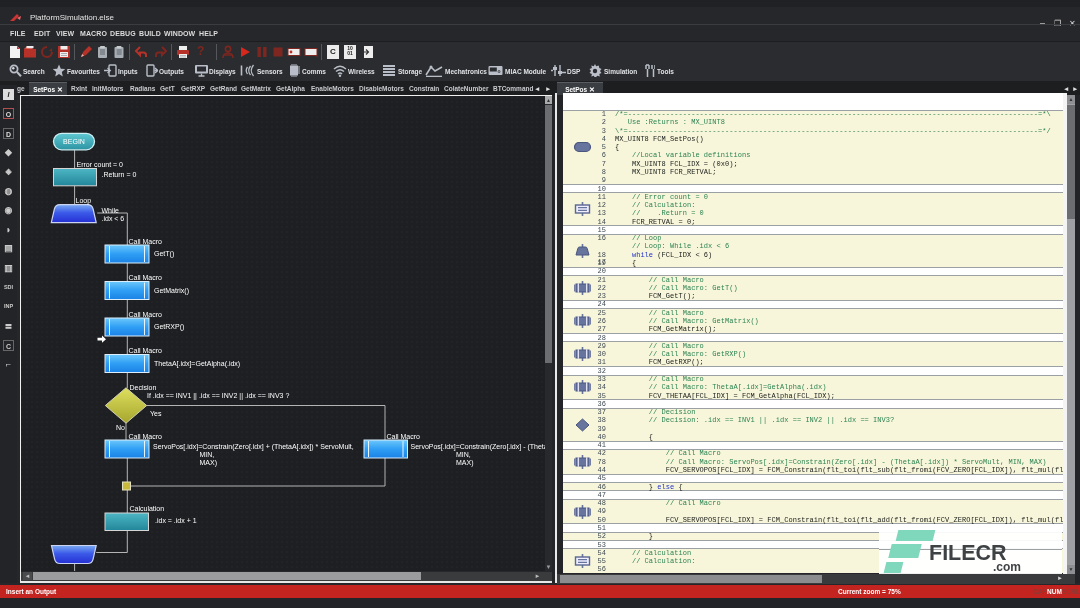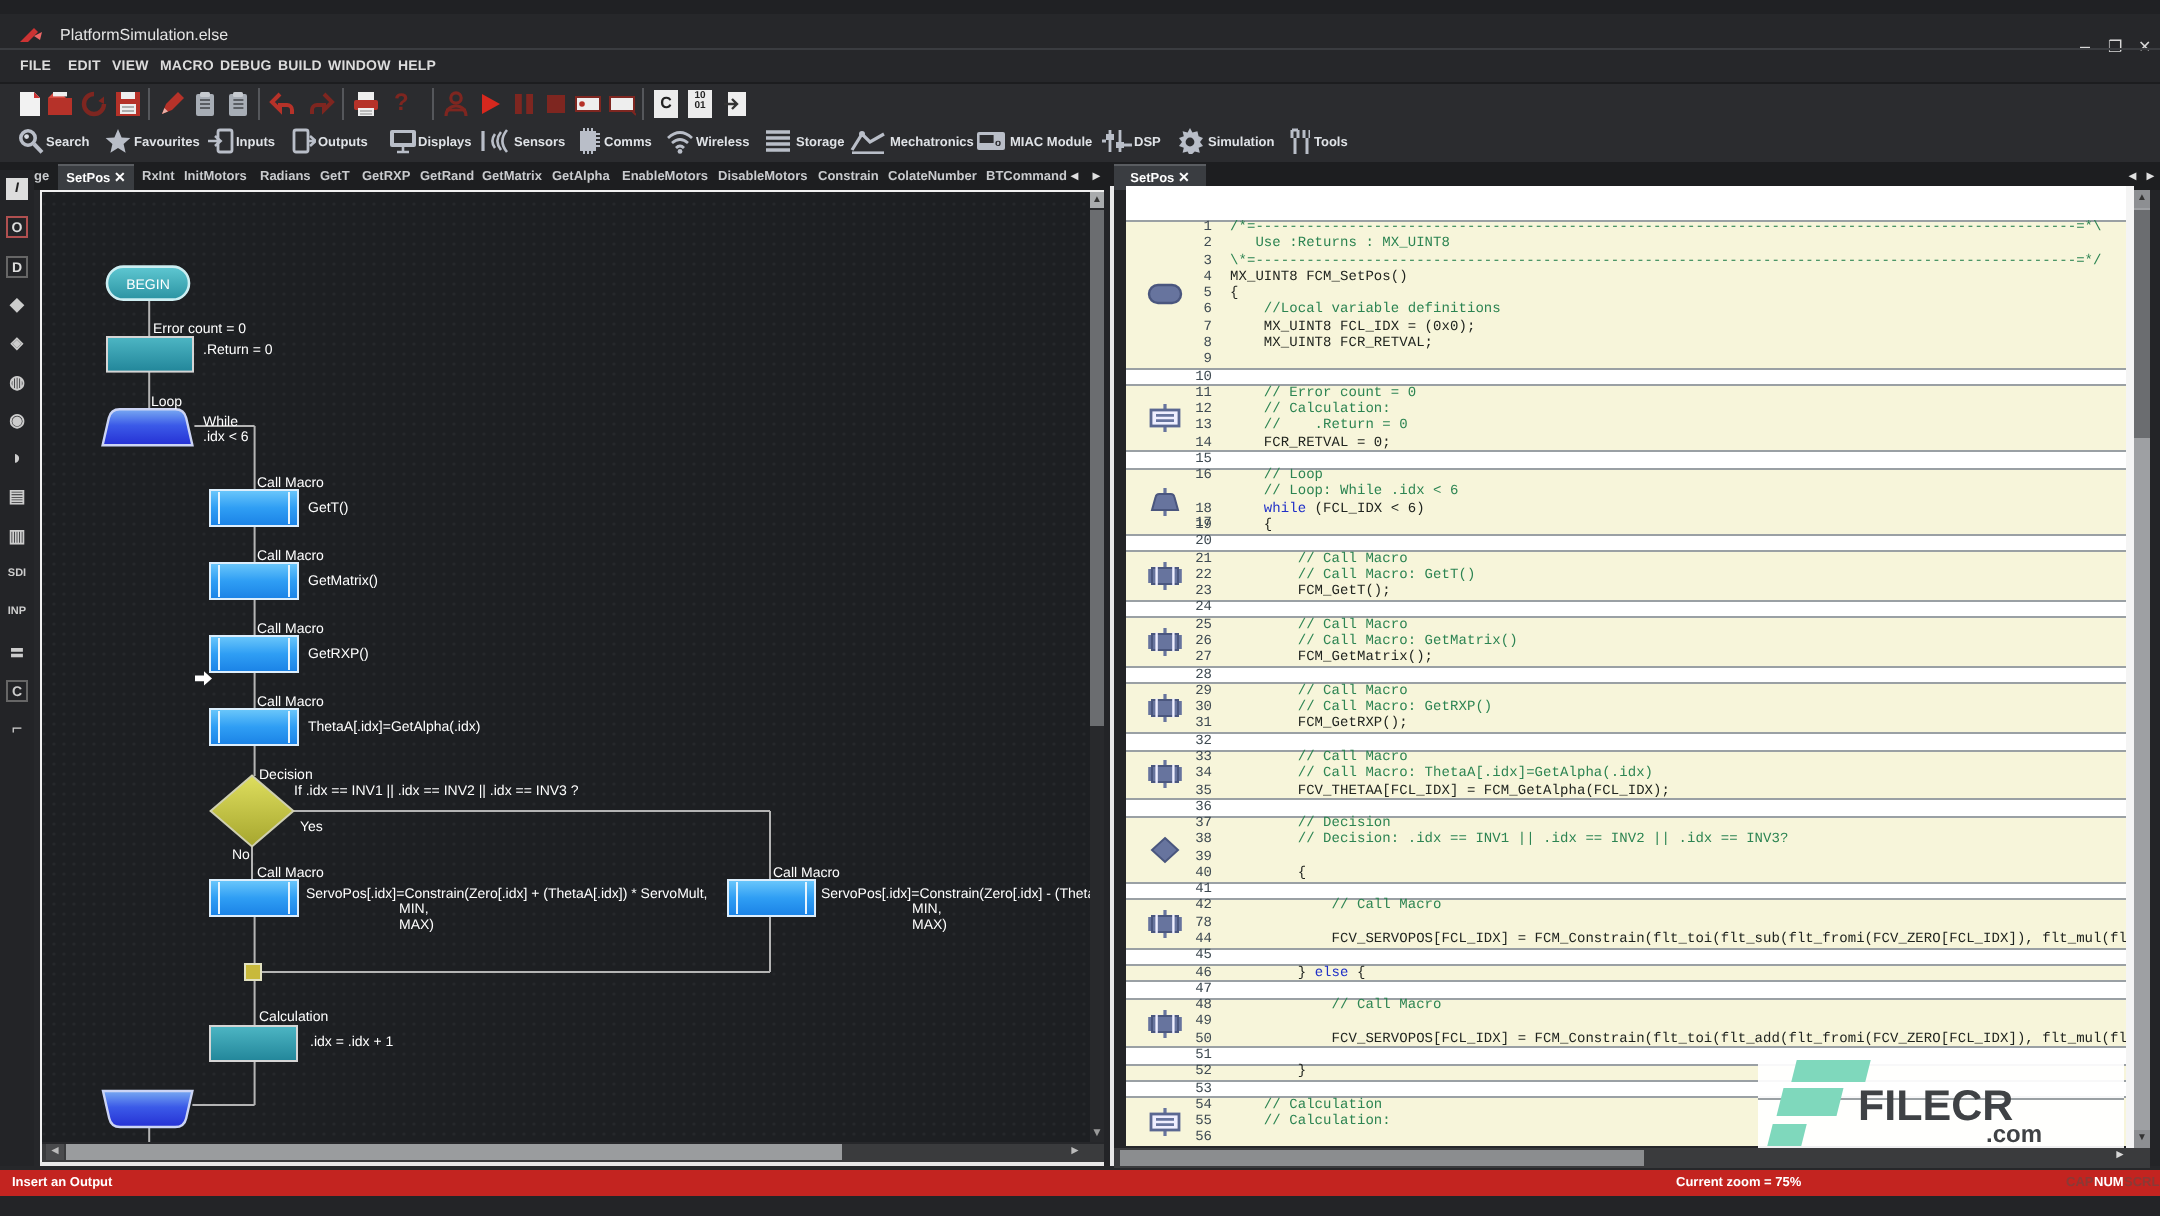--- a/index.html
+++ b/index.html
@@ -480,20 +480,21 @@
 <div class="ln" style="top:315.08px">37</div>
 <div class="cl" style="top:315.08px"><span class="g">        // Decision</span></div>
 <div class="ln" style="top:323.36px">38</div>
 <div class="cl" style="top:323.36px"><span class="g">        // Decision: .idx == INV1 || .idx == INV2 || .idx == INV3?</span></div>
 <div class="ln" style="top:331.64px">39</div>
 <div class="ln" style="top:339.92px">40</div>
 <div class="cl" style="top:339.92px"><span class="k">        {</span></div>
 <div class="ln" style="top:356.48px">42</div>
 <div class="cl" style="top:356.48px"><span class="g">            // Call Macro</span></div>
 <div class="ln" style="top:364.76px">78</div>
+<div class="cl" style="top:364.76px"><span class="g">            // Call Macro: ServoPos[.idx]=Constrain(Zero[.idx] - (ThetaA[.idx]) * ServoMult, MIN, MAX)</span></div>
 <div class="ln" style="top:373.04px">44</div>
 <div class="cl" style="top:373.04px"><span class="k">            FCV_SERVOPOS[FCL_IDX] = FCM_Constrain(flt_toi(flt_sub(flt_fromi(FCV_ZERO[FCL_IDX]), flt_mul(flt</span></div>
 <div class="ln" style="top:389.60px">46</div>
 <div class="cl" style="top:389.60px"><span class="k">        } </span><span class="b">else</span><span class="k"> {</span></div>
 <div class="ln" style="top:406.16px">48</div>
 <div class="cl" style="top:406.16px"><span class="g">            // Call Macro</span></div>
 <div class="ln" style="top:414.44px">49</div>
 <div class="ln" style="top:422.72px">50</div>
 <div class="cl" style="top:422.72px"><span class="k">            FCV_SERVOPOS[FCL_IDX] = FCM_Constrain(flt_toi(flt_add(flt_fromi(FCV_ZERO[FCL_IDX]), flt_mul(fl</span></div>
 <div class="ln" style="top:439.28px">52</div>

